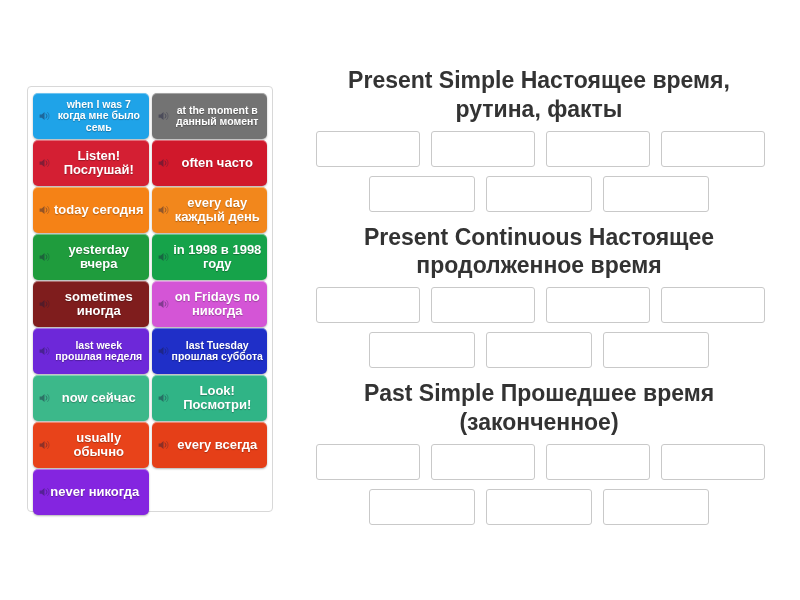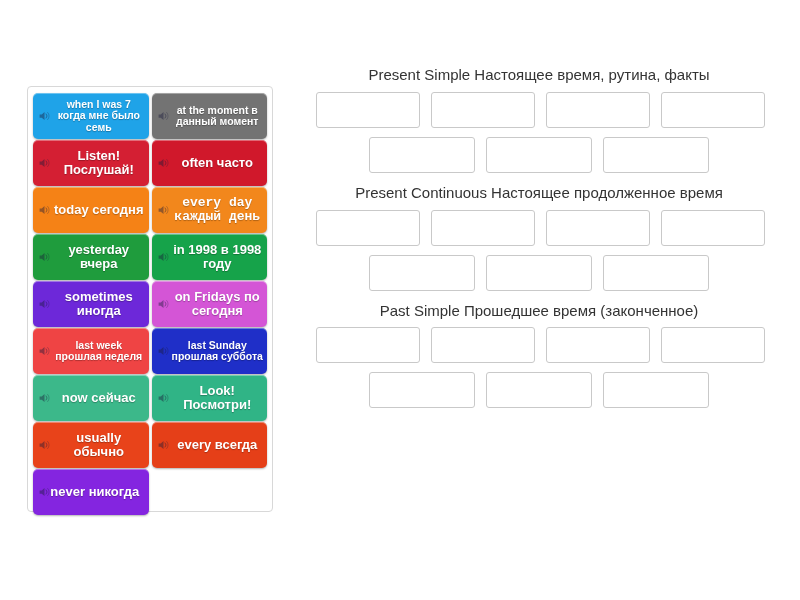--- a/index.html
+++ b/index.html
@@ -76,26 +76,26 @@
 
   
   #categories {
     position: absolute;
     left: 300px;
     top: 66px;
     width: 478px;
   }
   .category { margin-bottom: 11px; }
   .cat-title {
-    font-size: 15px;
+    font-size: 23px;
     color: #333333;
     text-align: center;
     line-height: 1.25;
     margin: 0 0 7px 0;
-    font-weight: normal;
+    font-weight: bold;
     padding: 0 16px;
   }
   .zone-row {
     display: flex;
     justify-content: center;
     gap: 11px;
     margin-bottom: 9px;
   }
   .zone-row.row-a { margin-left: 2px; }
   .zone {
@@ -156,21 +156,21 @@
       <div class="tile fs-big" style="background: rgb(245, 130, 22);">
         <span class="spk">
           <svg viewBox="0 0 16 16" xmlns="http://www.w3.org/2000/svg">
             <path d="M2 6h2.6L8 3v10L4.6 10H2z" fill="#1a1a3a" opacity="0.8"></path>
             <path d="M10 5.4a3.6 3.6 0 0 1 0 5.2" stroke="#1a1a3a" stroke-width="1.2" fill="none" opacity="0.8" stroke-linecap="round"></path>
             <path d="M11.9 3.6a6 6 0 0 1 0 8.8" stroke="#1a1a3a" stroke-width="1.1" fill="none" opacity="0.55" stroke-linecap="round"></path>
           </svg>
         </span>
         <span class="tile-text">today сегодня</span>
       </div>
-      <div class="tile fs-mid" style="background: rgb(242, 135, 28); font-family: Liberation Mono, monospace;">
+      <div class="tile fs-mid" style="background: rgb(242, 135, 28);">
         <span class="spk">
           <svg viewBox="0 0 16 16" xmlns="http://www.w3.org/2000/svg">
             <path d="M2 6h2.6L8 3v10L4.6 10H2z" fill="#1a1a3a" opacity="0.8"></path>
             <path d="M10 5.4a3.6 3.6 0 0 1 0 5.2" stroke="#1a1a3a" stroke-width="1.2" fill="none" opacity="0.8" stroke-linecap="round"></path>
             <path d="M11.9 3.6a6 6 0 0 1 0 8.8" stroke="#1a1a3a" stroke-width="1.1" fill="none" opacity="0.55" stroke-linecap="round"></path>
           </svg>
         </span>
         <span class="tile-text">every day каждый день</span>
       </div>
       <div class="tile fs-big" style="background: rgb(31, 156, 61);">
@@ -186,59 +186,59 @@
       <div class="tile fs-big" style="background: rgb(22, 163, 74);">
         <span class="spk">
           <svg viewBox="0 0 16 16" xmlns="http://www.w3.org/2000/svg">
             <path d="M2 6h2.6L8 3v10L4.6 10H2z" fill="#1a1a3a" opacity="0.8"></path>
             <path d="M10 5.4a3.6 3.6 0 0 1 0 5.2" stroke="#1a1a3a" stroke-width="1.2" fill="none" opacity="0.8" stroke-linecap="round"></path>
             <path d="M11.9 3.6a6 6 0 0 1 0 8.8" stroke="#1a1a3a" stroke-width="1.1" fill="none" opacity="0.55" stroke-linecap="round"></path>
           </svg>
         </span>
         <span class="tile-text">in 1998 в 1998 году</span>
       </div>
-      <div class="tile fs-big" style="background: #6d28d9;">
+      <div class="tile fs-big" style="background: #7f1d1d;">
         <span class="spk">
           <svg viewBox="0 0 16 16" xmlns="http://www.w3.org/2000/svg">
             <path d="M2 6h2.6L8 3v10L4.6 10H2z" fill="#1a1a3a" opacity="0.8"></path>
             <path d="M10 5.4a3.6 3.6 0 0 1 0 5.2" stroke="#1a1a3a" stroke-width="1.2" fill="none" opacity="0.8" stroke-linecap="round"></path>
             <path d="M11.9 3.6a6 6 0 0 1 0 8.8" stroke="#1a1a3a" stroke-width="1.1" fill="none" opacity="0.55" stroke-linecap="round"></path>
           </svg>
         </span>
         <span class="tile-text">sometimes иногда</span>
       </div>
       <div class="tile fs-mid" style="background: rgb(212, 85, 214);">
         <span class="spk">
           <svg viewBox="0 0 16 16" xmlns="http://www.w3.org/2000/svg">
             <path d="M2 6h2.6L8 3v10L4.6 10H2z" fill="#1a1a3a" opacity="0.8"></path>
             <path d="M10 5.4a3.6 3.6 0 0 1 0 5.2" stroke="#1a1a3a" stroke-width="1.2" fill="none" opacity="0.8" stroke-linecap="round"></path>
             <path d="M11.9 3.6a6 6 0 0 1 0 8.8" stroke="#1a1a3a" stroke-width="1.1" fill="none" opacity="0.55" stroke-linecap="round"></path>
           </svg>
         </span>
-        <span class="tile-text">on Fridays по сегодня</span>
-      </div>
-      <div class="tile fs-small" style="background: #ef4444;">
+        <span class="tile-text">on Fridays по никогда</span>
+      </div>
+      <div class="tile fs-small" style="background: #6d28d9;">
         <span class="spk">
           <svg viewBox="0 0 16 16" xmlns="http://www.w3.org/2000/svg">
             <path d="M2 6h2.6L8 3v10L4.6 10H2z" fill="#1a1a3a" opacity="0.8"></path>
             <path d="M10 5.4a3.6 3.6 0 0 1 0 5.2" stroke="#1a1a3a" stroke-width="1.2" fill="none" opacity="0.8" stroke-linecap="round"></path>
             <path d="M11.9 3.6a6 6 0 0 1 0 8.8" stroke="#1a1a3a" stroke-width="1.1" fill="none" opacity="0.55" stroke-linecap="round"></path>
           </svg>
         </span>
         <span class="tile-text">last week прошлая неделя</span>
       </div>
       <div class="tile fs-small" style="background: rgb(31, 47, 200);">
         <span class="spk">
           <svg viewBox="0 0 16 16" xmlns="http://www.w3.org/2000/svg">
             <path d="M2 6h2.6L8 3v10L4.6 10H2z" fill="#1a1a3a" opacity="0.8"></path>
             <path d="M10 5.4a3.6 3.6 0 0 1 0 5.2" stroke="#1a1a3a" stroke-width="1.2" fill="none" opacity="0.8" stroke-linecap="round"></path>
             <path d="M11.9 3.6a6 6 0 0 1 0 8.8" stroke="#1a1a3a" stroke-width="1.1" fill="none" opacity="0.55" stroke-linecap="round"></path>
           </svg>
         </span>
-        <span class="tile-text">last Sunday прошлая суббота</span>
+        <span class="tile-text">last Tuesday прошлая суббота</span>
       </div>
       <div class="tile fs-big" style="background: rgb(60, 184, 138);">
         <span class="spk">
           <svg viewBox="0 0 16 16" xmlns="http://www.w3.org/2000/svg">
             <path d="M2 6h2.6L8 3v10L4.6 10H2z" fill="#1a1a3a" opacity="0.8"></path>
             <path d="M10 5.4a3.6 3.6 0 0 1 0 5.2" stroke="#1a1a3a" stroke-width="1.2" fill="none" opacity="0.8" stroke-linecap="round"></path>
             <path d="M11.9 3.6a6 6 0 0 1 0 8.8" stroke="#1a1a3a" stroke-width="1.1" fill="none" opacity="0.55" stroke-linecap="round"></path>
           </svg>
         </span>
         <span class="tile-text">now сейчас</span>

